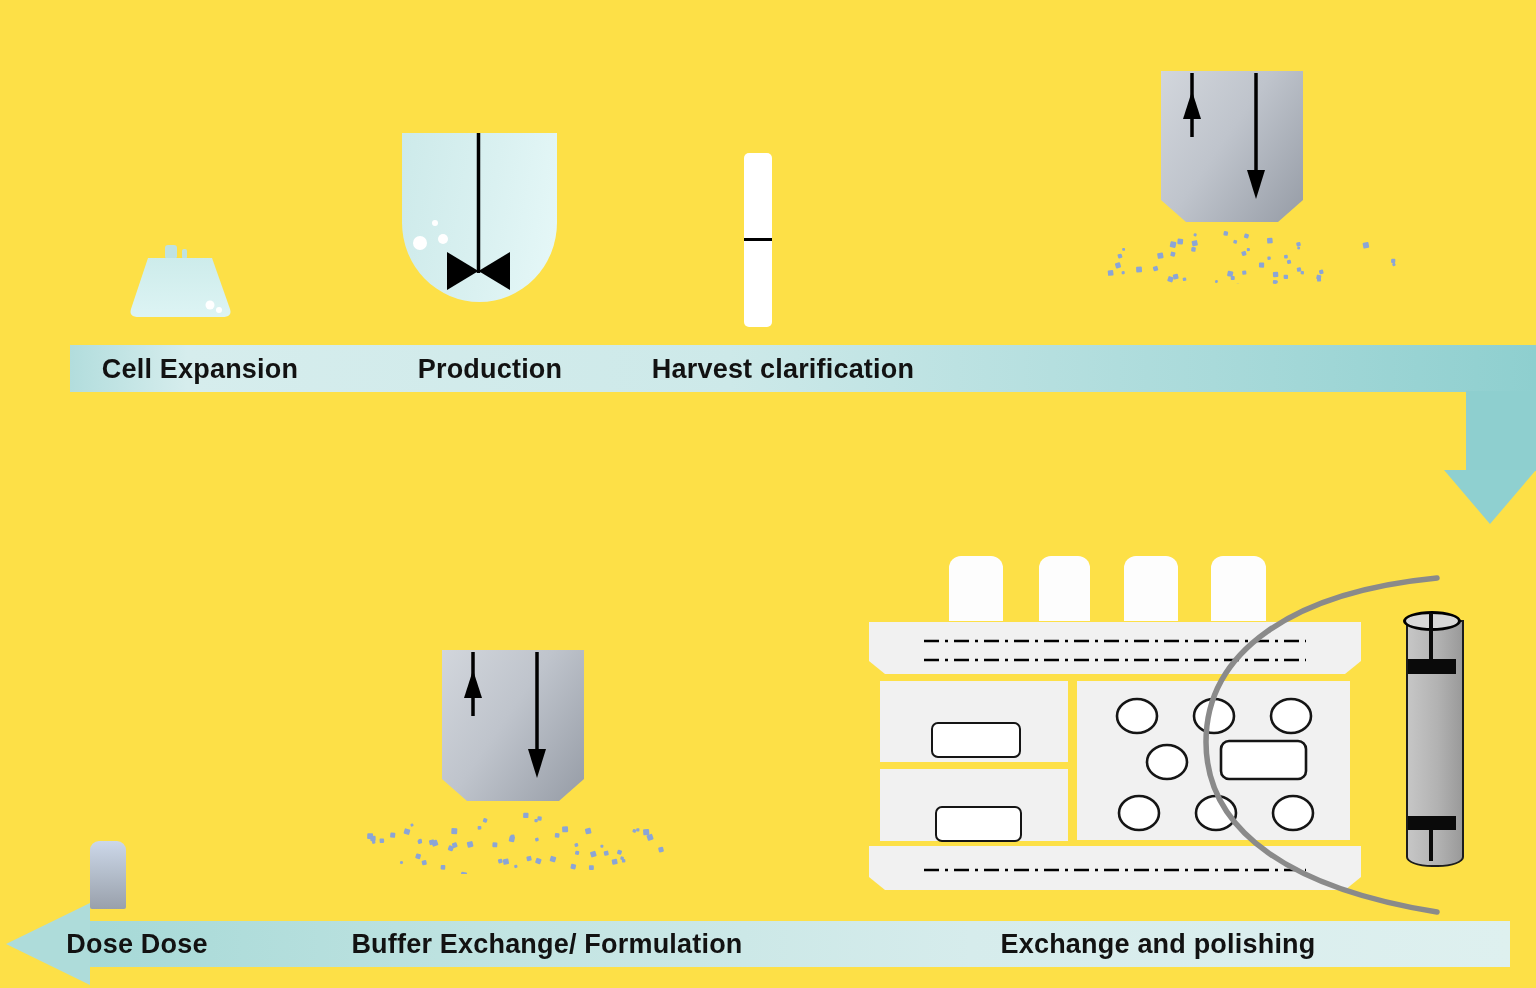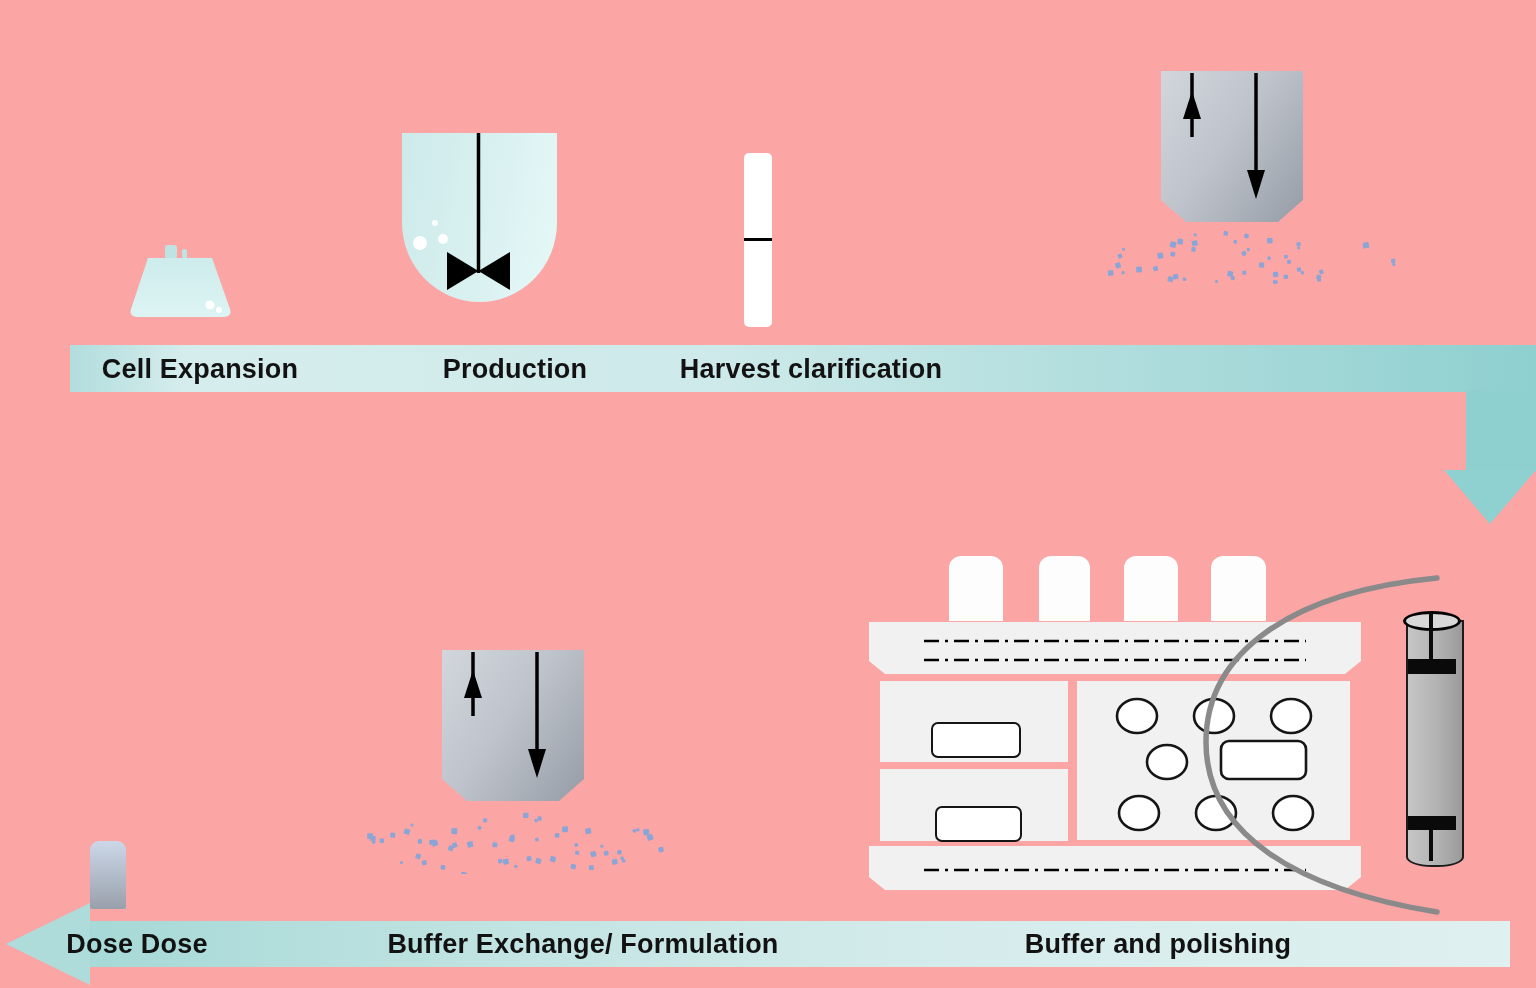--- a/index.html
+++ b/index.html
@@ -1,35 +1,35 @@
 <!DOCTYPE html>
 <html><head>
 <meta charset="utf-8">
 <style>
   html,body{margin:0;padding:0;background:#000;}
-  #root{position:relative;width:1536px;height:988px;background:#fca5a5;overflow:hidden;
+  #root{position:relative;width:1536px;height:988px;background:#fde047;overflow:hidden;
         font-family:"Liberation Sans", sans-serif;}
   .abs{position:absolute;}
 
   
   #top-banner{left:70px;top:345px;width:1466px;height:47px;
     background:linear-gradient(90deg,#b2dddd 0%,#d6eded 8%,#cde9e9 45%,#a9dada 78%,#8ecfcf 100%);}
   #arrow-down-shaft{left:1466px;top:391px;width:70px;height:80px;background:#8ecfcf;}
   #arrow-down-head{left:1444px;top:470px;width:92px;height:54px;background:#8fd0d0;
     clip-path:polygon(0 0,100% 0,50% 100%);}
   #bottom-banner{left:90px;top:921px;width:1420px;height:46px;
     background:linear-gradient(90deg,#a6d9d7 0%,#c2e4e2 30%,#d6ecec 62%,#def0ef 100%);}
   #arrow-left-head{left:6px;top:903px;width:84px;height:82px;background:#aedcda;
     clip-path:polygon(100% 0,100% 100%,0 50%);}
 
   .step-label{position:absolute;transform:translate(-50%,-50%);color:#121212;
     font-weight:700;font-size:27px;white-space:nowrap;letter-spacing:.2px;}
-  #lbl-cell{left:200px;top:369px;} #lbl-prod{left:515px;top:369px;}
-  #lbl-harv{left:783px;top:369px;margin-left:28px;} #lbl-conc{left:1259px;top:369px;}
-  #lbl-final{left:137px;top:944px;} #lbl-buffer{left:547px;top:944px;margin-left:36px;}
+  #lbl-cell{left:200px;top:369px;} #lbl-prod{left:490px;top:369px;}
+  #lbl-harv{left:783px;top:369px;} #lbl-conc{left:1259px;top:369px;}
+  #lbl-final{left:137px;top:944px;} #lbl-buffer{left:547px;top:944px;}
   #lbl-capture{left:1158px;top:944px;}
 
   
   #flask-svg{left:118px;top:240px;}
   #bioreactor{left:402px;top:133px;width:155px;height:169px;
     background:linear-gradient(100deg,#cdeaea 0%,#daf1f1 55%,#e6f8f8 100%);
     border-radius:0 0 50% 50% / 0 0 47% 47%;}
   #filter-col{left:744px;top:153px;width:28px;height:174px;background:#fff;border-radius:5px;}
   #filter-divider{left:744px;top:238px;width:28px;height:3px;background:#000;}
   .uf-vessel{width:142px;height:151px;
@@ -285,14 +285,14 @@
 
   <svg class="abs" id="tube-overlay" width="1536" height="988" viewBox="0 0 1536 988">
     <path d="M 1437 578 C 1292 592 1206 652 1206 742 C 1206 833 1294 889 1437 912" fill="none" stroke="#8a8a8a" stroke-width="5.5" stroke-linecap="round"></path>
   </svg>
 
   <span class="step-label" id="lbl-cell">Cell Expansion</span>
   <span class="step-label" id="lbl-prod">Production</span>
   <span class="step-label" id="lbl-harv">Harvest clarification</span>
   <span class="step-label" id="lbl-final">Dose Dose</span>
   <span class="step-label" id="lbl-buffer">Buffer Exchange/ Formulation</span>
-  <span class="step-label" id="lbl-capture">Buffer and polishing</span>
+  <span class="step-label" id="lbl-capture">Exchange and polishing</span>
 </div>
 
 </body></html>

